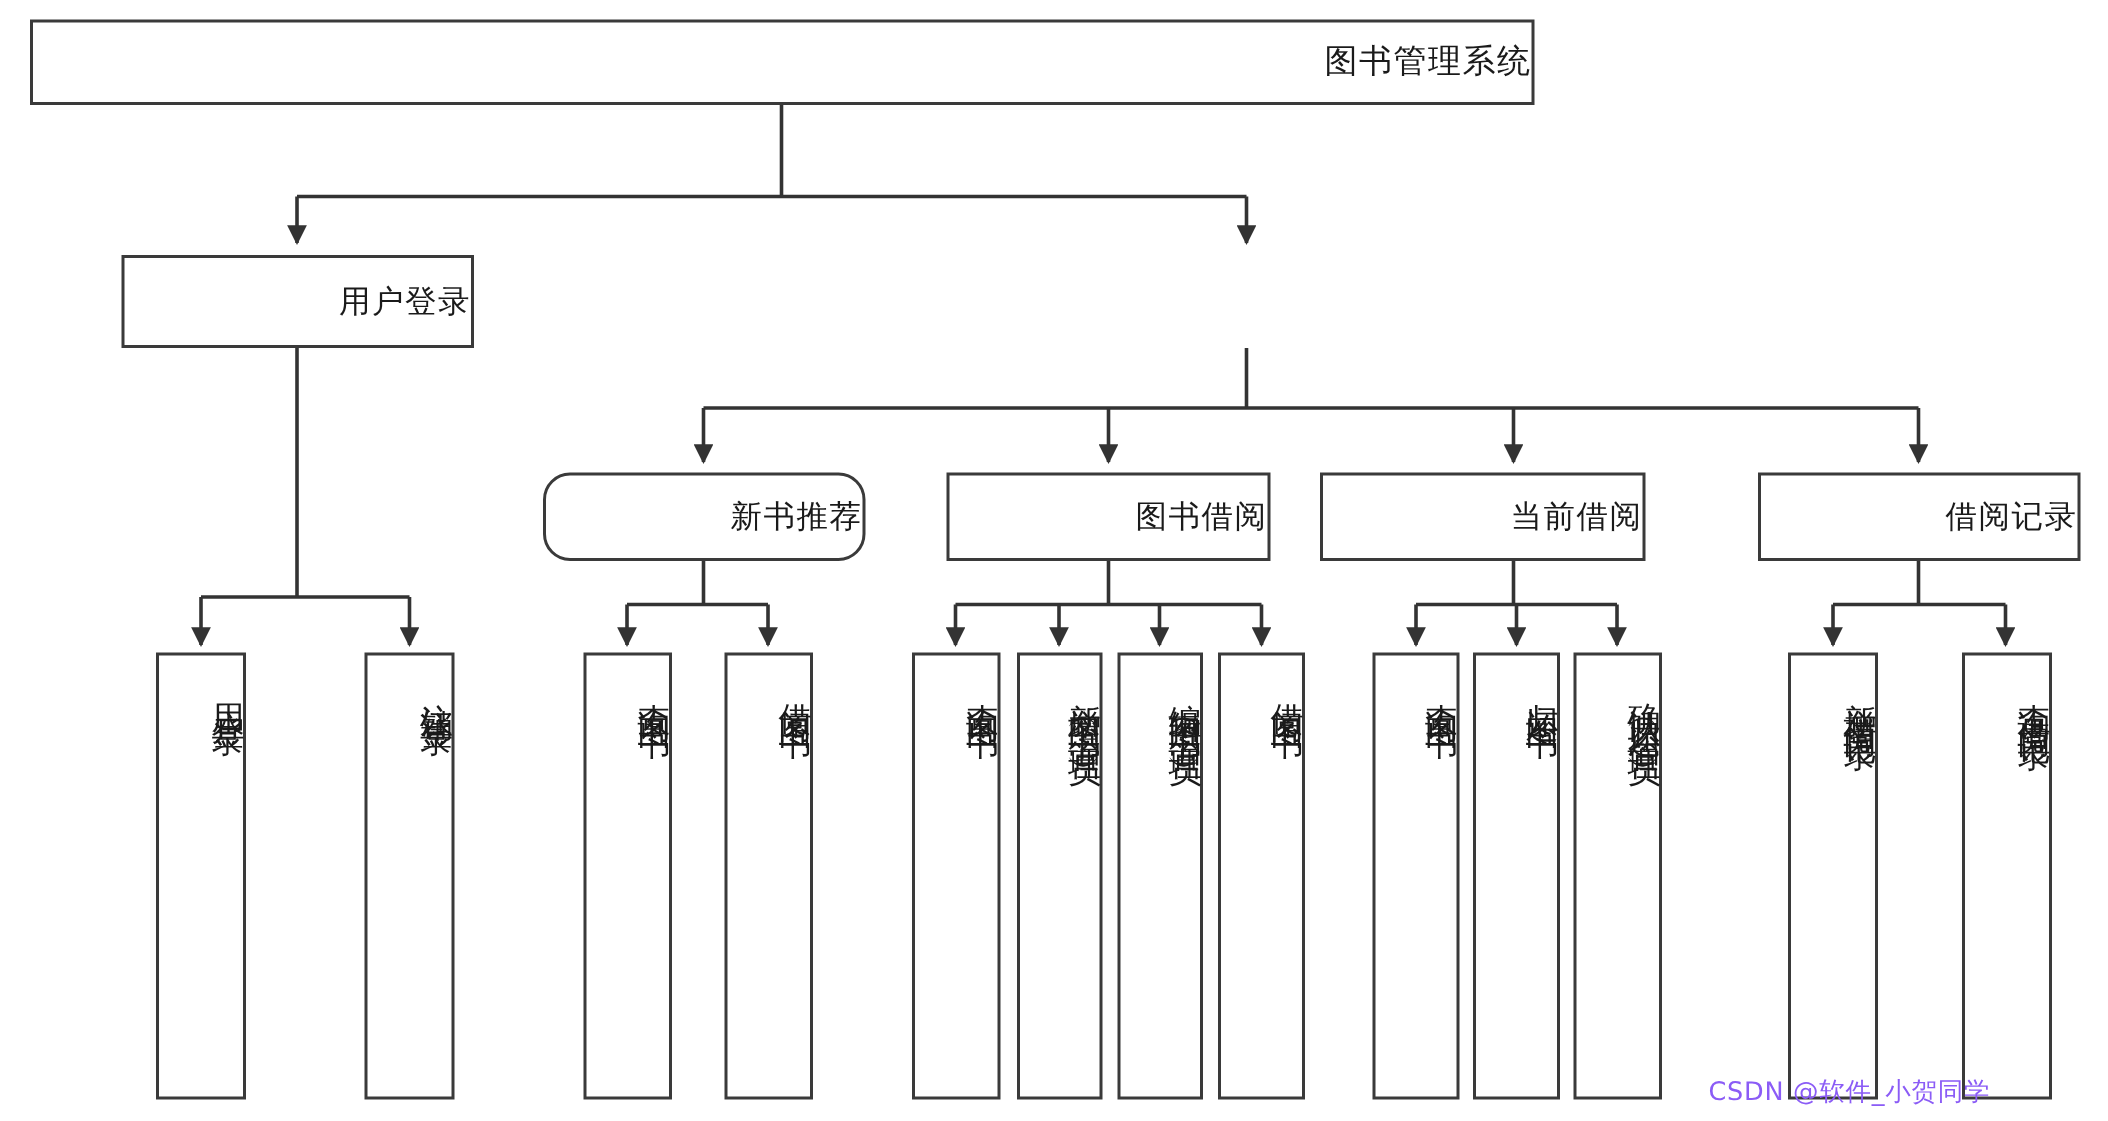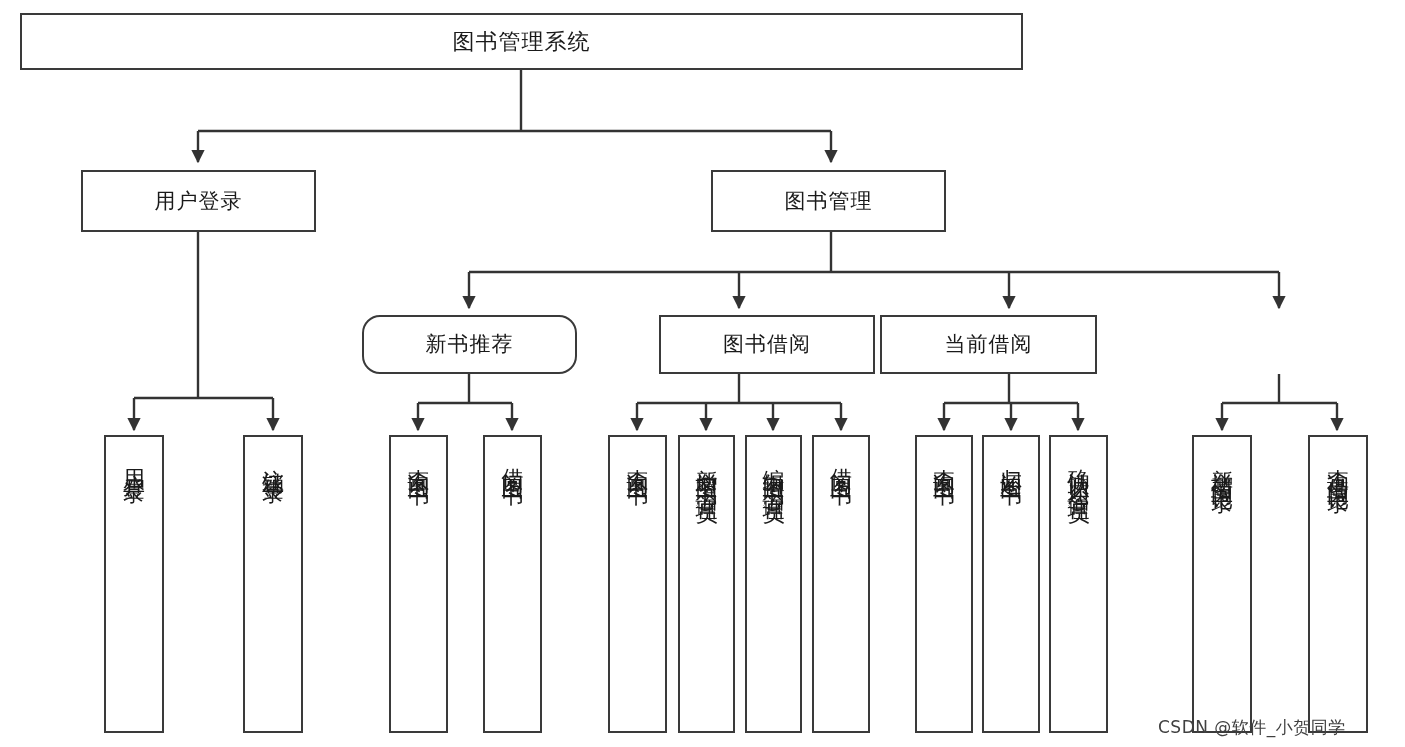--- a/index.html
+++ b/index.html
@@ -24,21 +24,21 @@
     height: 747px;
     pointer-events: none;
   }
   .node {
     position: absolute;
     box-sizing: border-box;
     background: #ffffff;
     border: 2px solid #3a3a3a;
     display: flex;
     align-items: center;
-    justify-content: center;
+    justify-content: flex-end;
     color: #1a1a1a;
     z-index: 2;
   }
   .node-label {
     display: block;
     text-align: center;
     line-height: 1.18;
     white-space: nowrap;
   }
   
@@ -61,26 +61,25 @@
     font-size: 22px;
     letter-spacing: 5px;
     line-height: 1;
     white-space: nowrap;
   }
   .watermark {
     position: absolute;
     left: 1139px;
     top: 716px;
     font-size: 17px;
-    color: #404040;
+    color: #8b5cf6;
     letter-spacing: 0.5px;
     white-space: nowrap;
     z-index: 3;
     font-family: "DejaVu Sans", "Liberation Sans", sans-serif;
-    margin-left: 19px;
   }
 </style>
 </head>
 <body>
 
 <div id="canvas">
 
   <svg id="edges" viewBox="0 0 1405 747" width="1405" height="747" xmlns="http://www.w3.org/2000/svg">
     <defs>
       <marker id="arrow" viewBox="0 0 10 10" refX="9" refY="5" markerWidth="5.5" markerHeight="5.5" orient="auto-start-reverse">
@@ -132,36 +131,36 @@
   </svg>
 
   <div class="node horiz root" style="left:20px; top:13px; width:1003px; height:57px;">
     <span class="node-label">图书管理系统</span>
   </div>
 
   <div class="node horiz" style="left:81px; top:170px; width:235px; height:62px;">
     <span class="node-label">用户登录</span>
   </div>
 
-  <div class="node horiz" style="left:711px; top:170px; width:235px; height:62px;">
-    <span class="node-label">图书管理</span>
-  </div>
 
   <div class="node horiz" style="left:362px; top:315px; width:215px; height:59px;border-radius:18px;">
     <span class="node-label">新书推荐</span>
   </div>
 
-  <div class="node horiz" style="left:659px; top:315px; width:216px; height:59px;">
+  <div class="node horiz" style="left:631px; top:315px; width:216px; height:59px;">
     <span class="node-label">图书借阅</span>
   </div>
 
   <div class="node horiz" style="left:880px; top:315px; width:217px; height:59px;">
     <span class="node-label">当前借阅</span>
   </div>
 
+  <div class="node horiz" style="left:1172px; top:315px; width:215px; height:59px;">
+    <span class="node-label">借阅记录</span>
+  </div>
 
   <div class="node vert" style="left:104px; top:435px; width:60px; height:298px;">
     <span class="node-label">用户登录</span>
   </div>
 
   <div class="node vert" style="left:243px; top:435px; width:60px; height:298px;">
     <span class="node-label">注销登录</span>
   </div>
 
   <div class="node vert" style="left:389px; top:435px; width:59px; height:298px;">

